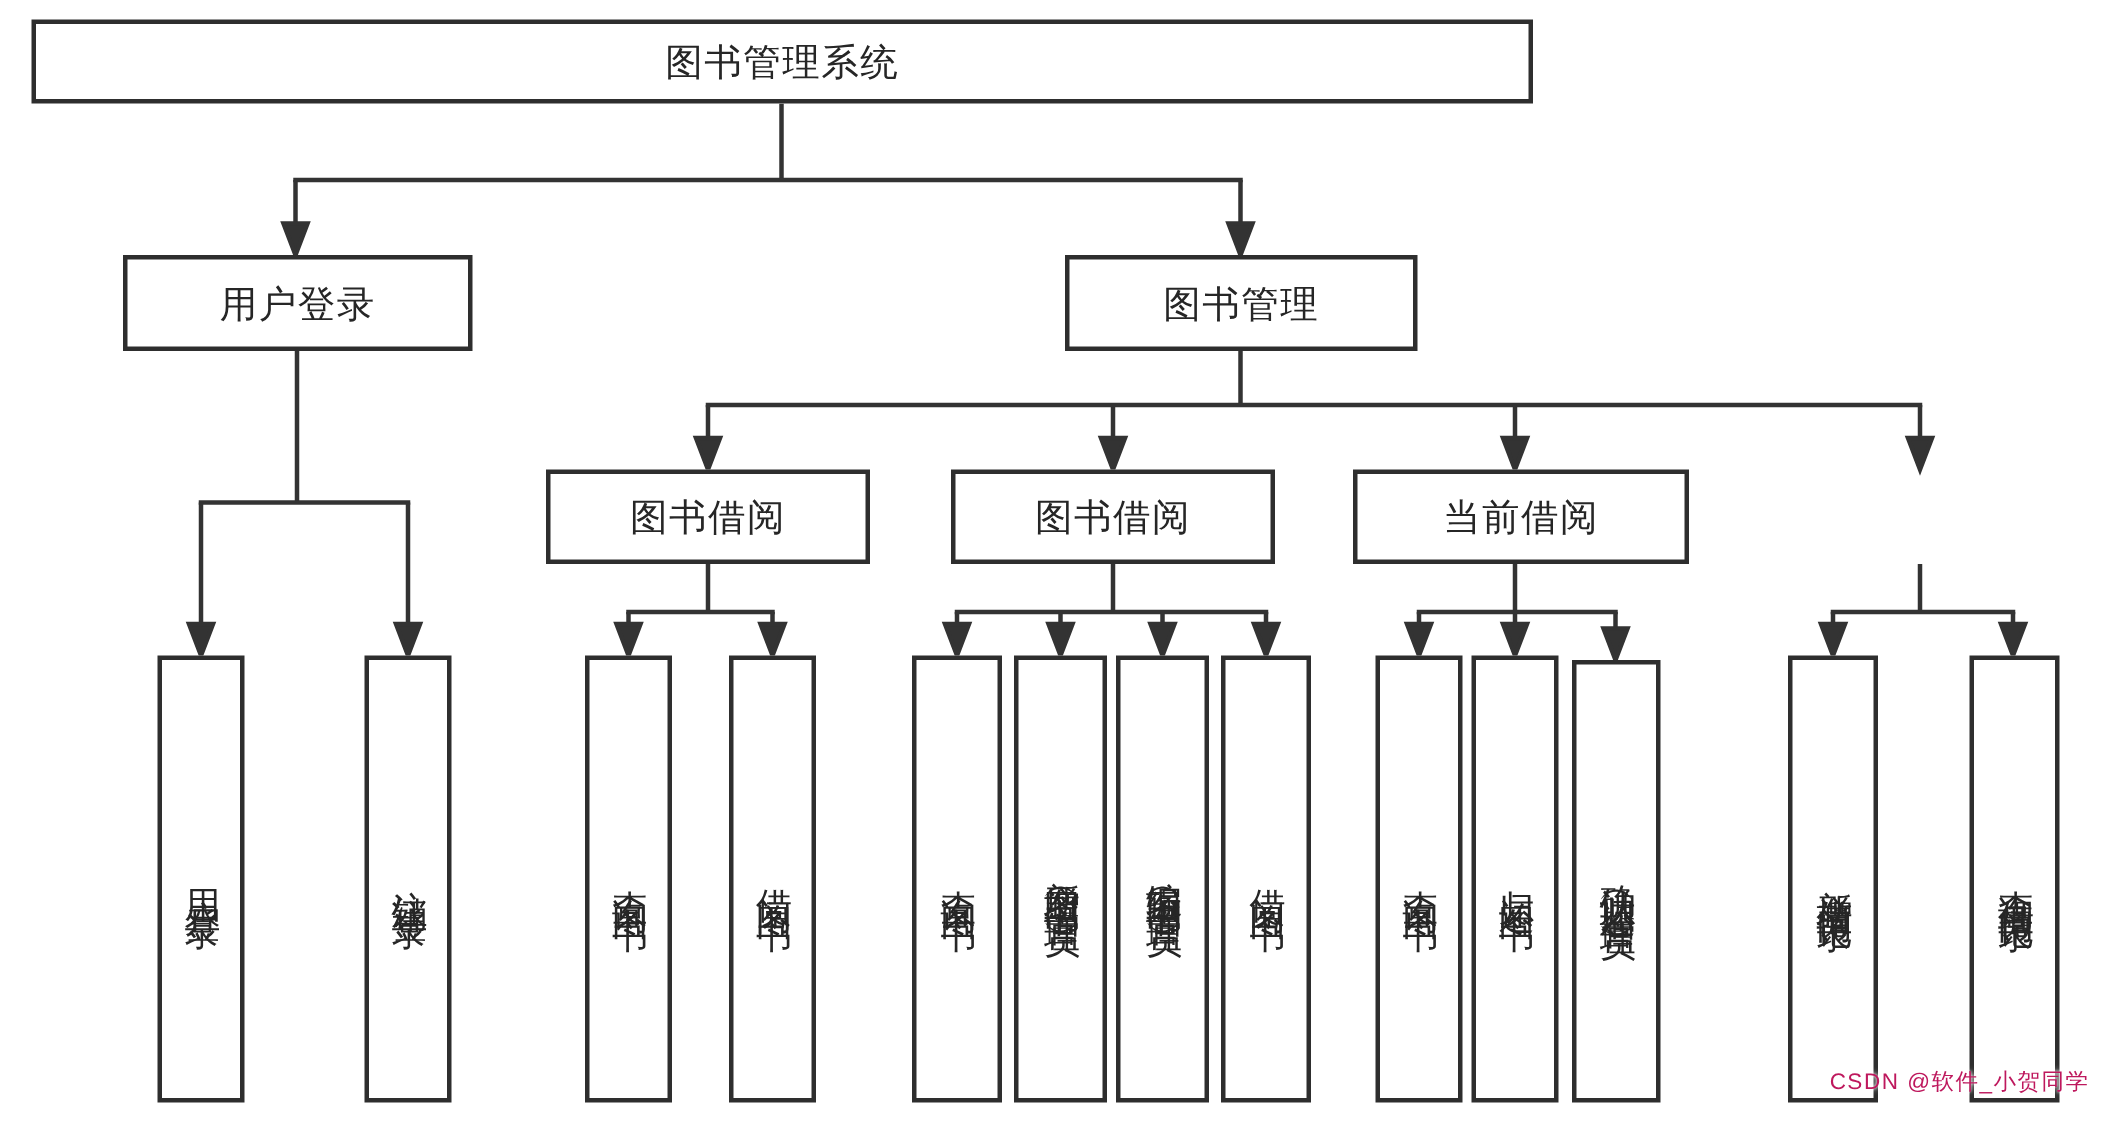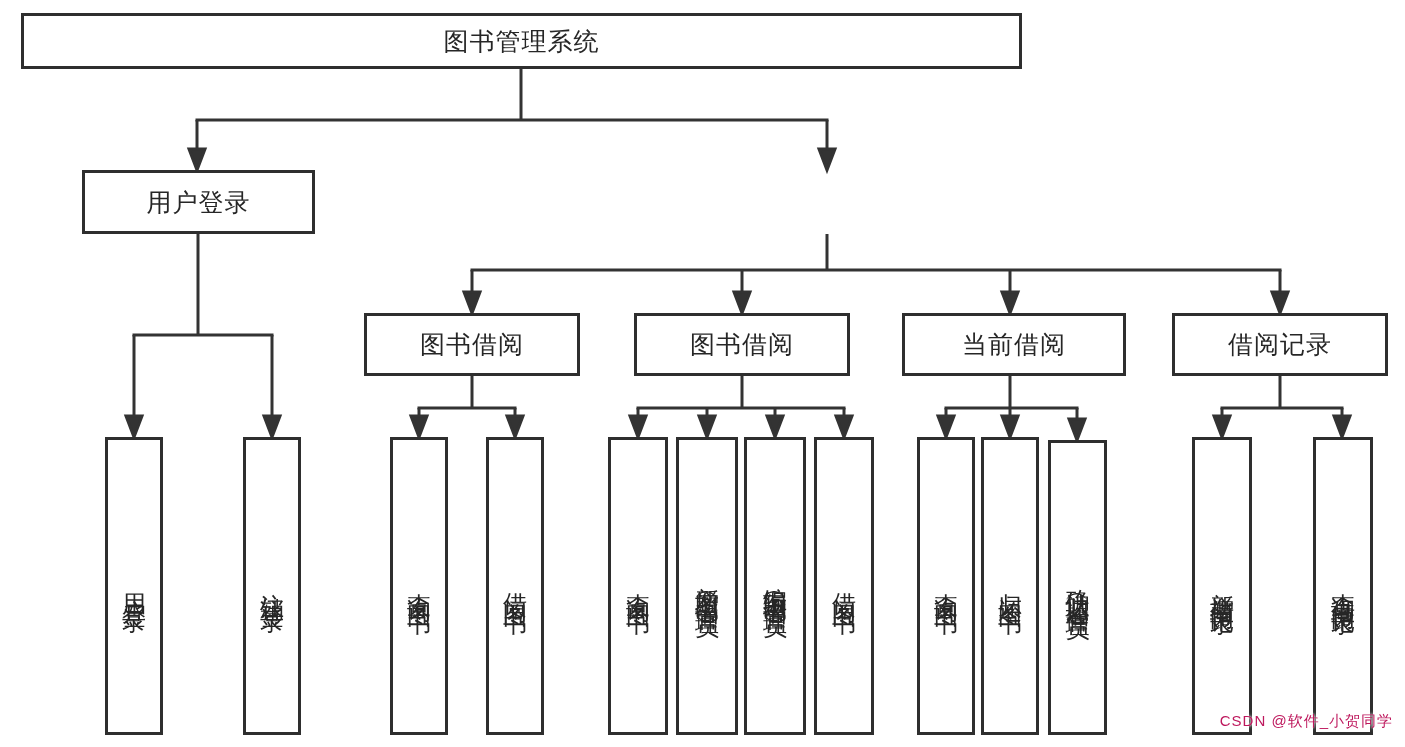--- a/index.html
+++ b/index.html
@@ -165,33 +165,33 @@
     </g>
   </svg>
 
   <div class="node h-box root-box">
     <span>图书管理系统</span>
   </div>
 
   <div class="node h-box" id="n-user-login">
     <span>用户登录</span>
   </div>
+  <div class="node h-box" id="n-book-mgmt">
+    <span>图书管理</span>
+  </div>
 
   <div class="node h-box" id="n-new-book-rec">
     <span>图书借阅</span>
   </div>
   <div class="node h-box" id="n-book-borrow">
     <span>图书借阅</span>
   </div>
   <div class="node h-box" id="n-current-borrow">
     <span>当前借阅</span>
   </div>
-  <div class="node h-box" id="n-borrow-records">
-    <span>借阅记录</span>
-  </div>
 
   <div class="node leaf" id="leaf-0">
     <span class="v-label">用户登录</span>
   </div>
   <div class="node leaf" id="leaf-1">
     <span class="v-label">注销登录</span>
   </div>
   <div class="node leaf" id="leaf-2">
     <span class="v-label">查询图书</span>
   </div>

